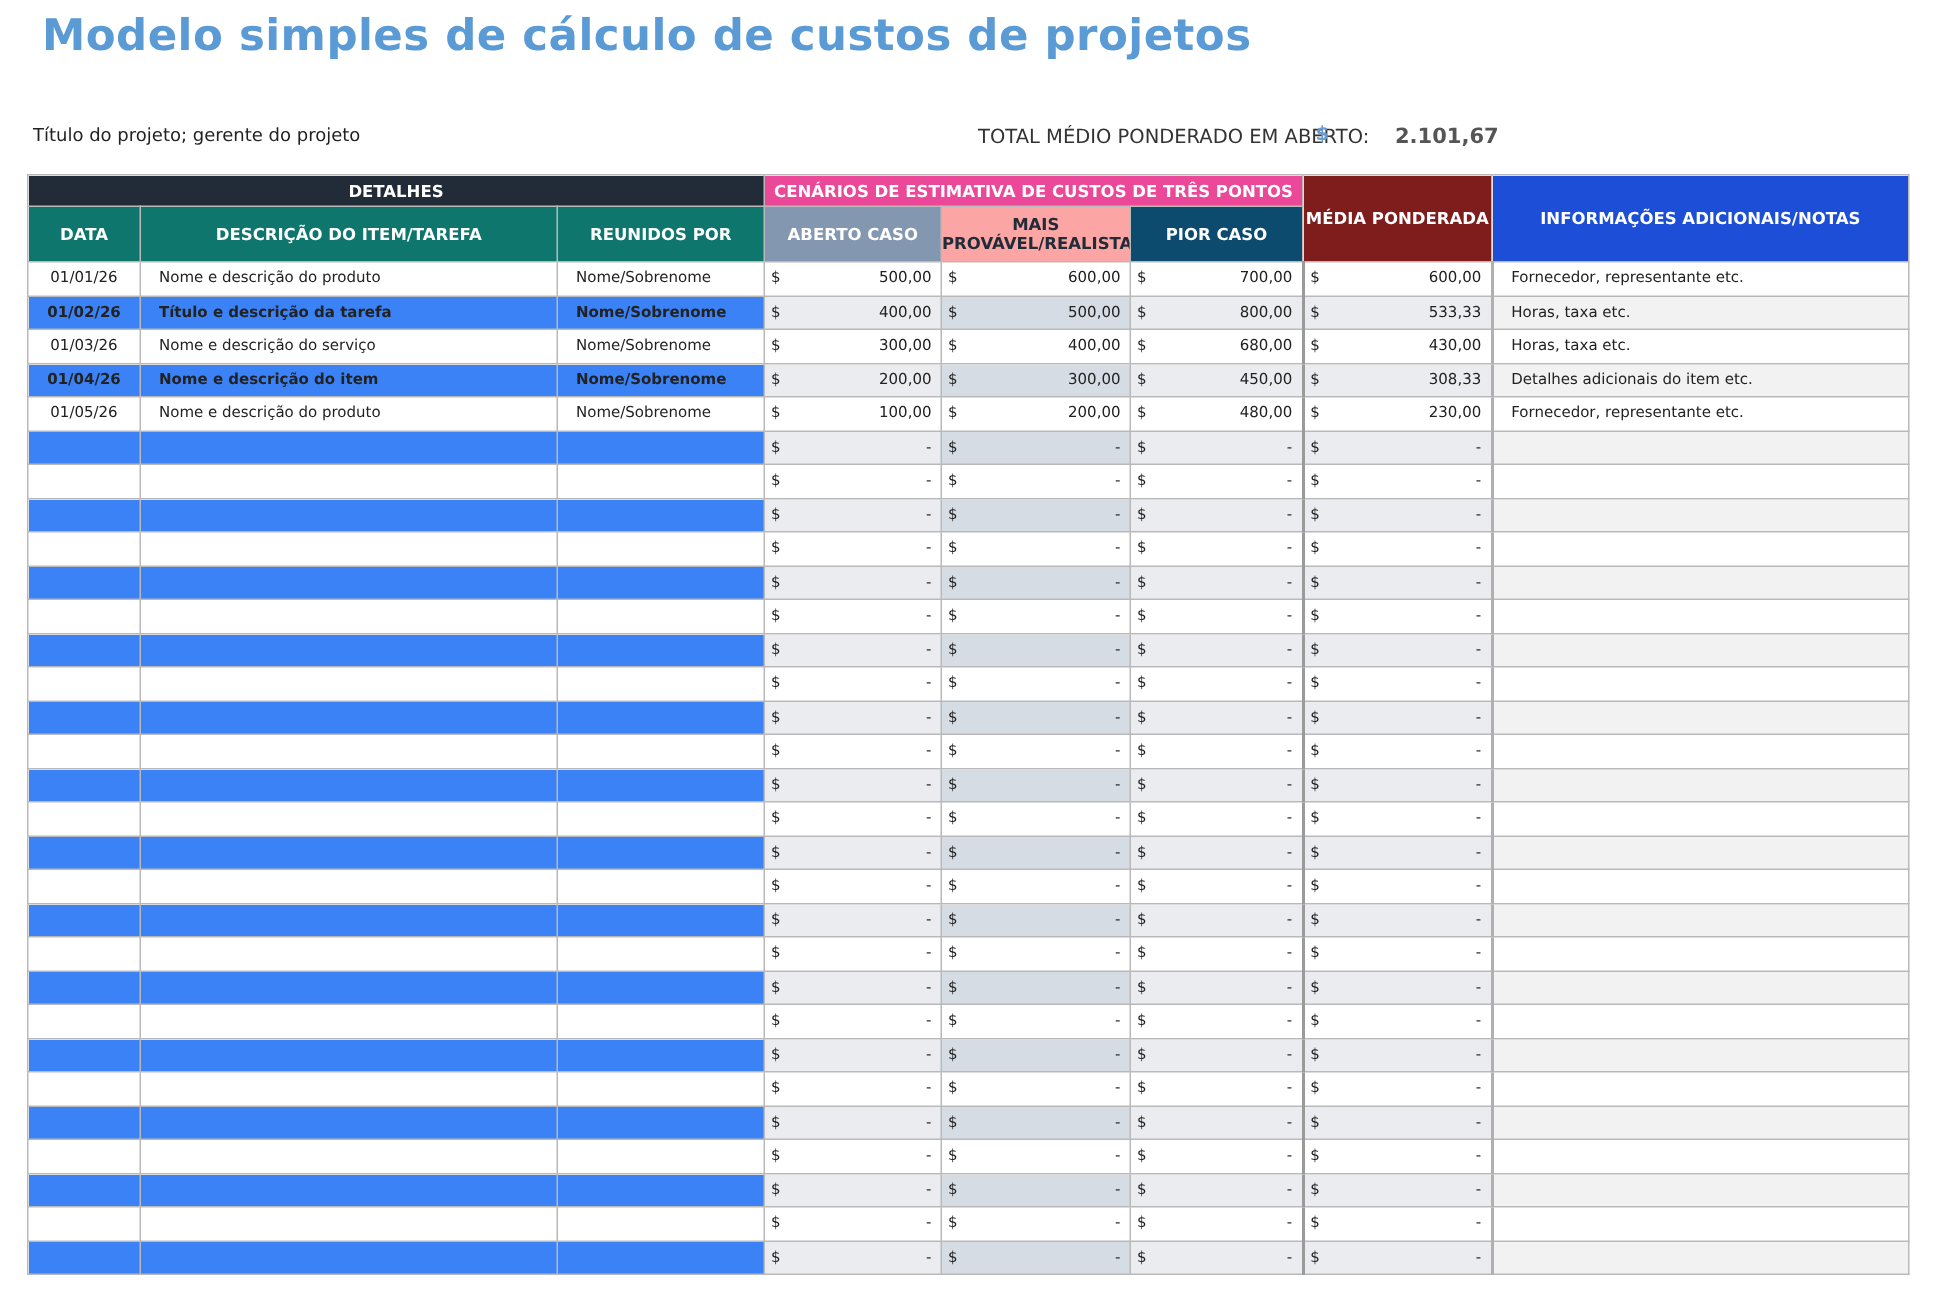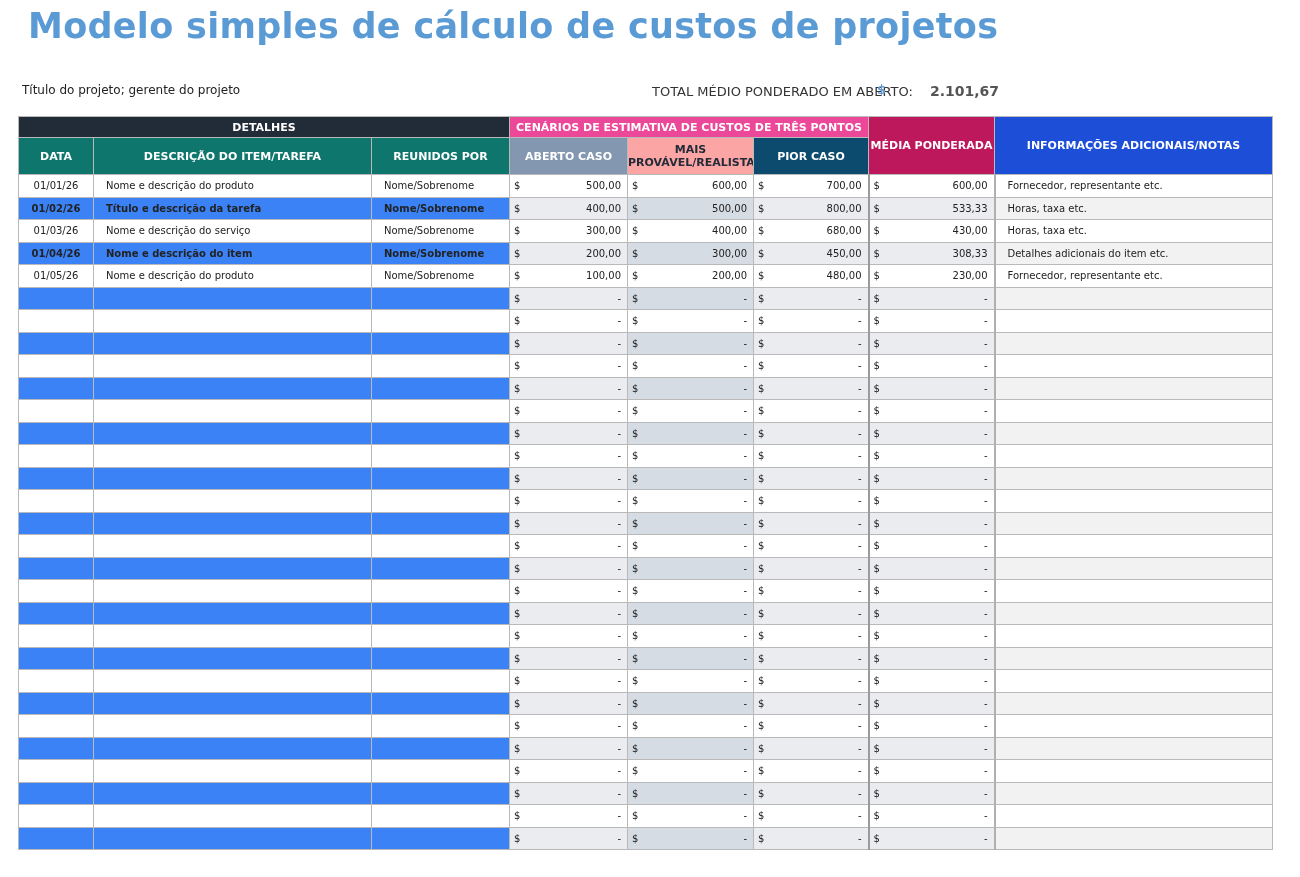--- a/index.html
+++ b/index.html
@@ -1,28 +1,28 @@
 <!DOCTYPE html>
 <html><head>
 <meta charset="utf-8">
 <style>
   html, body { margin:0; padding:0; background:#ffffff; }
   body { width:1300px; height:877px; position:relative; overflow:hidden; font-family:"DejaVu Sans", sans-serif; color:#222; }
-  .title { position:absolute; left:28px; top:6px; font-size:35px; font-weight:bold; color:#5b9bd5; letter-spacing:0.3px; white-space:nowrap; }
+  .title { position:absolute; left:28px; top:6px; font-size:29px; font-weight:bold; color:#5b9bd5; letter-spacing:0.3px; white-space:nowrap; }
   .subtitle { position:absolute; left:22px; top:83px; font-size:12px; color:#222; }
   .total-label { position:absolute; left:652px; top:84px; font-size:13px; color:#333; }
   .total-cur { position:absolute; left:877px; top:82px; font-size:13px; color:#6a9bd0; font-weight:bold; }
   .total-val { position:absolute; left:930px; top:83px; font-size:14px; color:#555; font-weight:bold; }
 
   table.grid { position:absolute; left:18px; top:116px; border-collapse:collapse; table-layout:fixed; width:1254px; }
   table.grid th, table.grid td { border:1px solid #b9b9b9; padding:0; overflow:hidden; white-space:nowrap; }
   table.grid th { font-weight:bold; color:#fff; font-size:11px; text-align:center; }
   .h-det { background:#222b38; height:20px; }
   .h-cen { background:#ec4899; height:20px; }
-  .h-media { background:#be185d; }
+  .h-media { background:#7f1d1d; }
   .h-info { background:#1d4ed8; }
   .h-dark { background:#0f766e; height:36px; }
   .h-melhor { background:#8497b0; }
   .h-mais { background:#fca5a5; color:#222b38 !important; line-height:13px; }
   .h-pior { background:#0c4a6e; }
   table.grid td { font-size:10px; height:21.5px; color:#222; }
   .c-data { text-align:center; }
   .c-desc { padding-left:12px !important; }
   .c-reun { padding-left:12px !important; }
   .c-note { padding-left:12px !important; }

